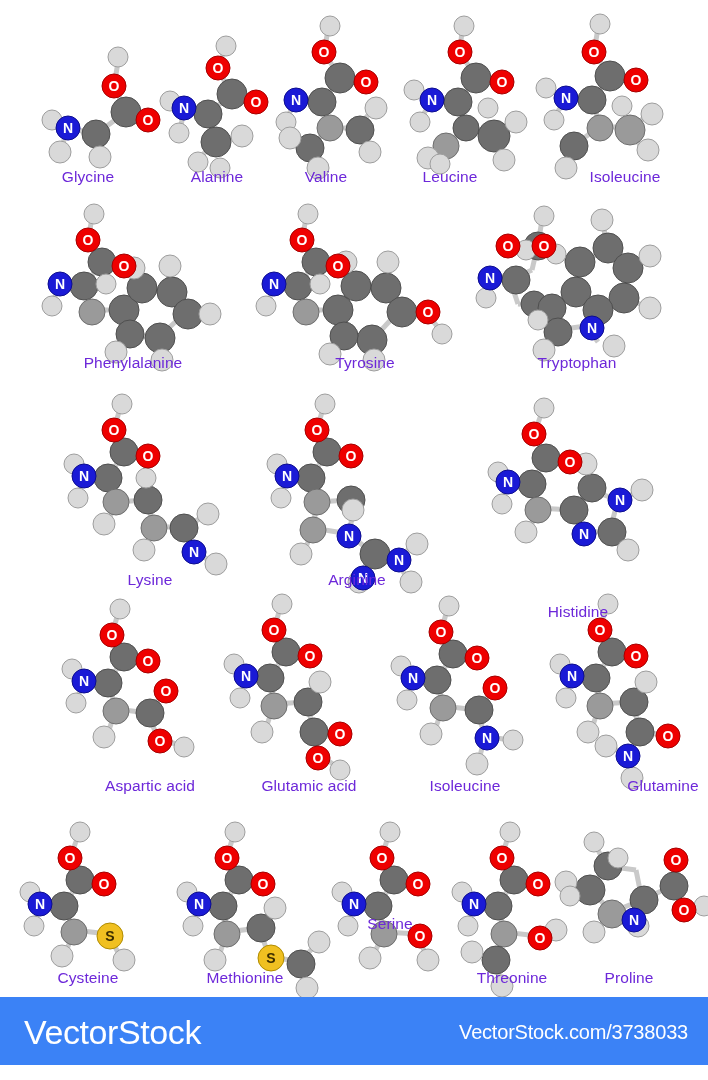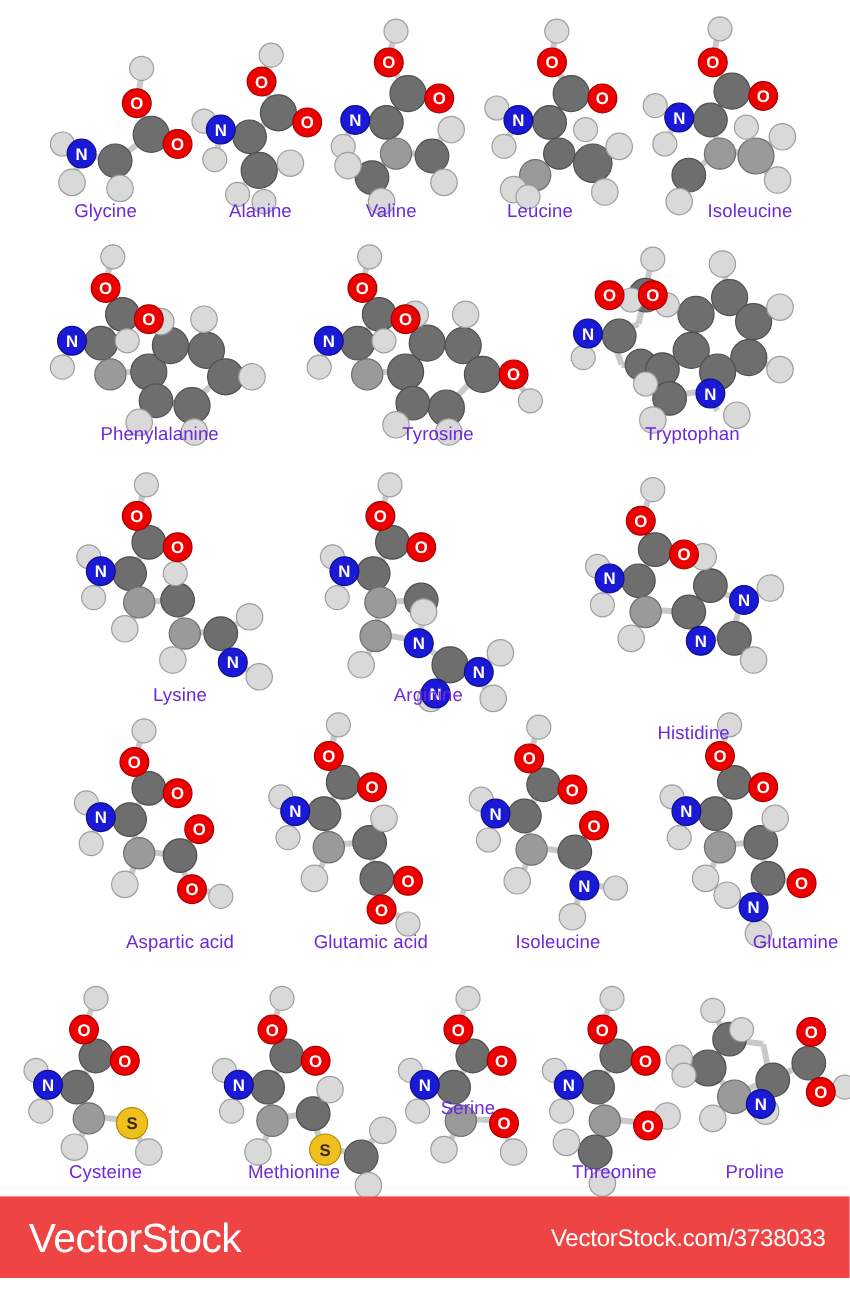--- a/index.html
+++ b/index.html
@@ -12,21 +12,21 @@
   .mol{position:absolute;}
   .mol svg{display:block;overflow:visible;}
   .lbl{
     position:absolute;text-align:center;color:#6d28d9;
     font-family:"Liberation Sans", sans-serif;
     font-size:15.5px;letter-spacing:.1px;white-space:nowrap;
     transform:translateX(-50%);
   }
   #footer{
     position:absolute;left:0;top:997px;width:708px;height:68px;
-    background:#ef4444;
+    background:#3b82f6;
   }
   #brand{
     position:absolute;left:24px;top:16px;color:#ffffff;
     font-family:"Liberation Sans", sans-serif;
     font-size:34px;font-weight:400;letter-spacing:-.4px;
   }
   #brandurl{
     position:absolute;right:20px;top:24px;color:#ffffff;
     font-family:"Liberation Sans", sans-serif;
     font-size:20px;font-weight:400;letter-spacing:-.2px;

